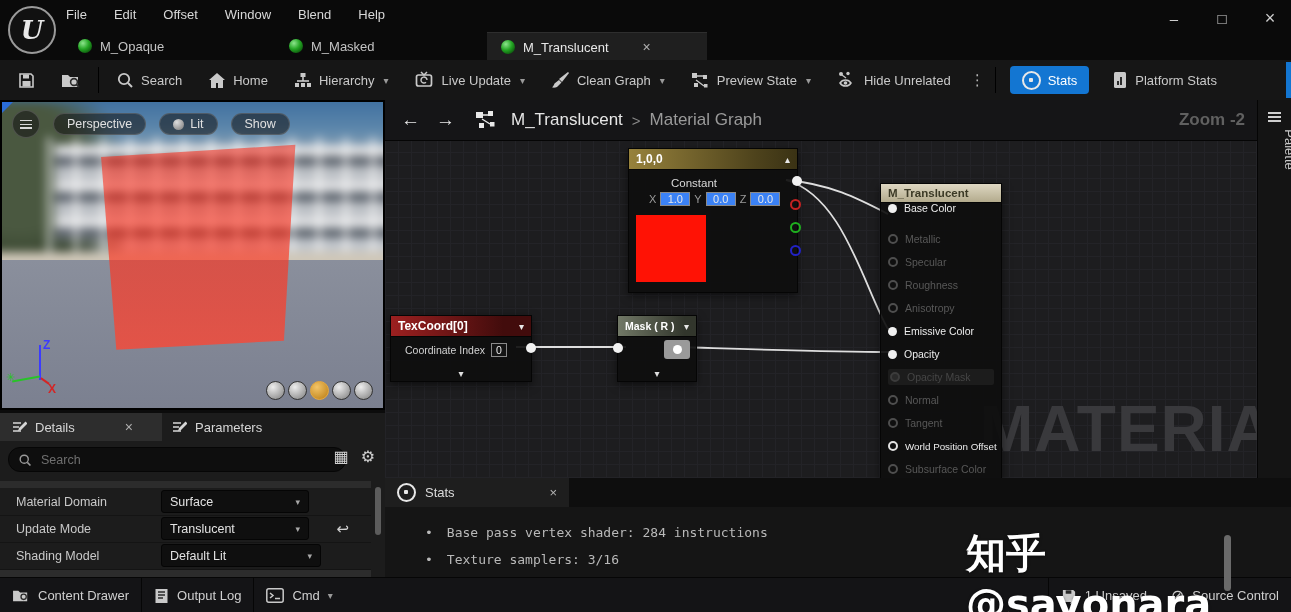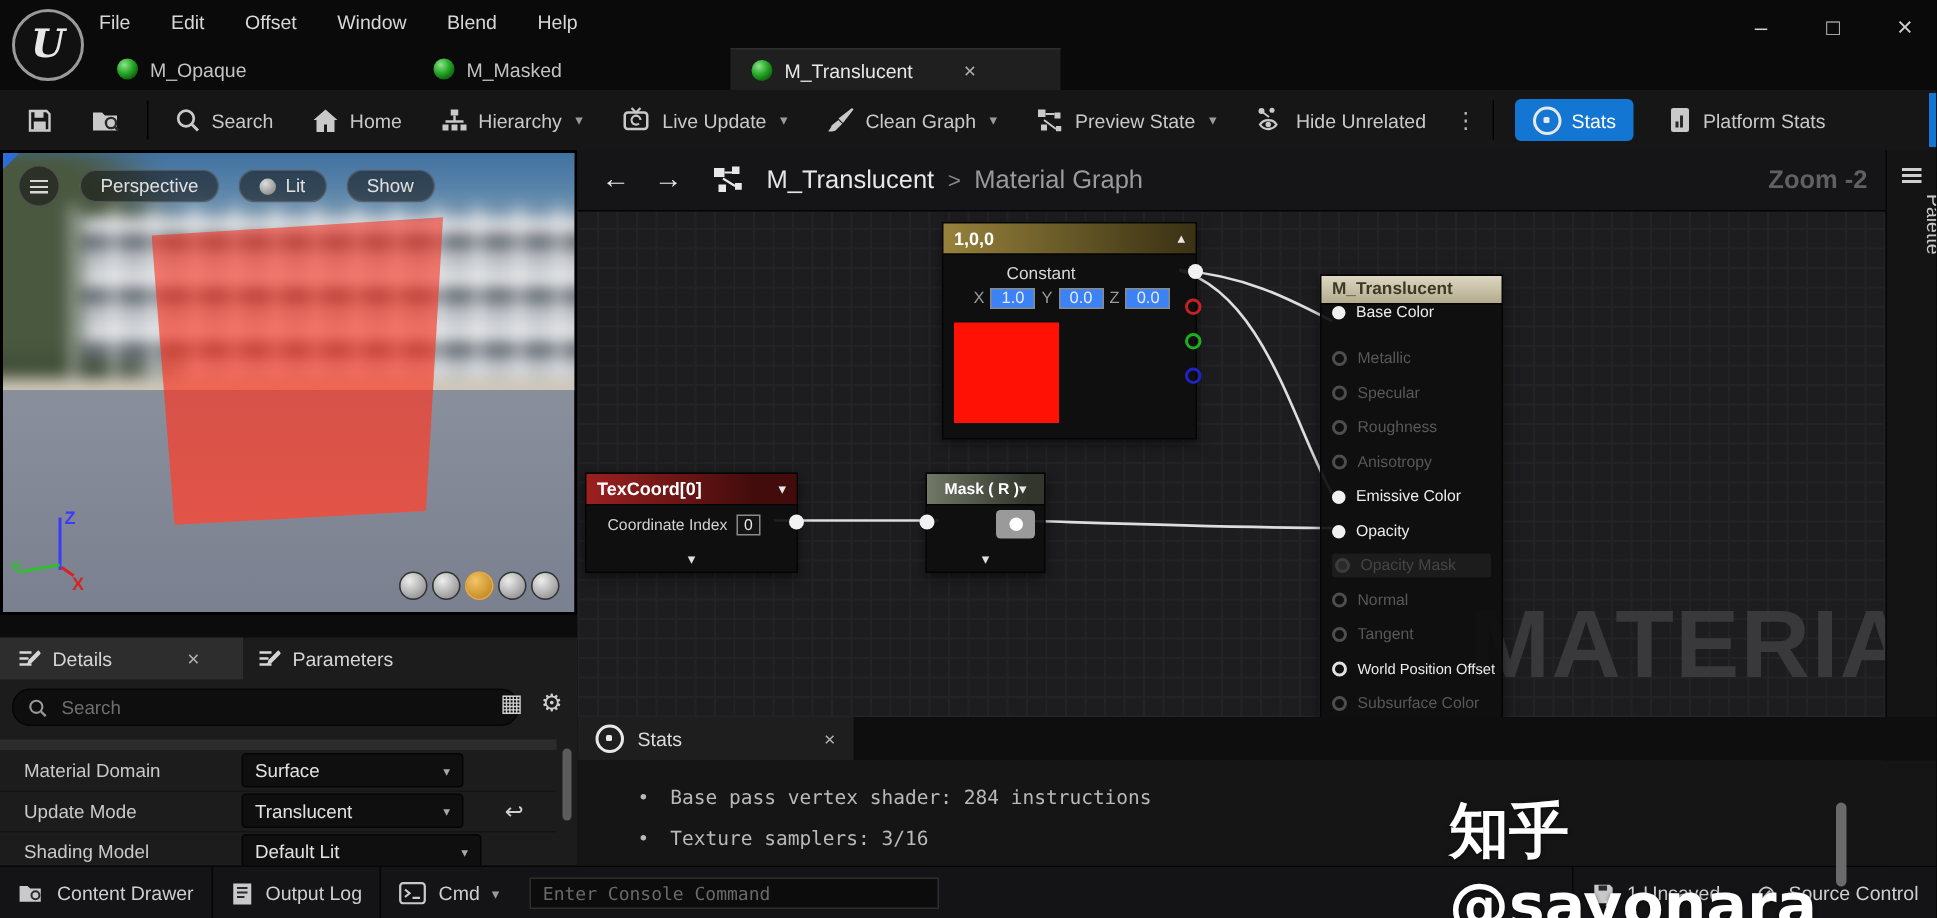--- a/index.html
+++ b/index.html
@@ -56,21 +56,21 @@
   .axis .zline{position:absolute;left:17px;top:5px;width:2px;height:35px;background:#3b3bff;}
   .axis .zlbl{position:absolute;left:21px;top:-2px;color:#3b3bff;font-weight:bold;font-size:12px;}
   .axis .yline{position:absolute;left:-10px;top:38px;width:28px;height:2px;background:#28c428;transform:rotate(-10deg);}
   .axis .ystar{position:absolute;left:-16px;top:31px;color:#28c428;font-size:11px;}
   .axis .xline{position:absolute;left:18px;top:40px;width:10px;height:2px;background:#d42525;transform:rotate(35deg);}
   .axis .xlbl{position:absolute;left:26px;top:42px;color:#d42525;font-weight:bold;font-size:12px;}
   .shape-btns{position:absolute;right:10px;bottom:8px;display:flex;gap:3px;}
   .shape-btn{width:17px;height:17px;border-radius:50%;background:radial-gradient(circle at 35% 30%,#ededed,#7d7d7d);border:1px solid #333;}
   .shape-btn.sel{background:radial-gradient(circle at 35% 30%,#f3c468,#b97c12);border:1.5px solid #e8a93c;}
   
-  .details{position:absolute;left:0;top:413px;width:385px;height:164px;background:#1c1c1c;margin-top:12px;}
+  .details{position:absolute;left:0;top:413px;width:385px;height:164px;background:#1c1c1c;}
   .dtab{position:absolute;top:0;height:28px;display:flex;align-items:center;gap:8px;color:#d6d6d6;padding:0 12px;}
   .dtab.active{background:#2d2d2d;}
   .searchbar{position:absolute;left:8px;top:34px;width:318px;height:23px;background:#0e0e0e;border:1px solid #060606;border-radius:12px;
              display:flex;align-items:center;padding:0 9px;gap:7px;}
   .searchbar input{background:transparent;border:none;outline:none;color:#cfcfcf;font-size:12.5px;width:250px;font-family:"Liberation Sans",sans-serif;}
   .searchbar input::placeholder{color:#6f6f6f;}
   .d-icons{position:absolute;right:10px;top:34px;display:flex;gap:12px;color:#cfcfcf;font-size:16px;}
   .cat-strip{position:absolute;left:0;width:371px;height:7px;background:#2c2c2c;}
   .drow{position:absolute;left:0;width:371px;height:27px;border-bottom:1px solid #141414;display:flex;align-items:center;}
   .drow .lbl{width:145px;padding-left:16px;color:#c9c9c9;font-size:12.5px;}
@@ -100,21 +100,21 @@
   .palette .ptxt{position:absolute;top:28px;left:50%;transform:rotate(90deg) translateX(14px) translateY(6px);transform-origin:center;
     color:#c9c9c9;font-size:13px;white-space:nowrap;}
   .mat-watermark{position:absolute;left:595px;top:292px;font-size:64px;font-weight:bold;color:#39393c;letter-spacing:1px;z-index:1;}
   .wires{position:absolute;inset:0;z-index:2;}
   .gnode{position:absolute;z-index:3;border:1px solid #050505;background:rgba(14,14,14,0.92);box-shadow:0 3px 8px rgba(0,0,0,0.5);}
   .nhead{height:20px;display:flex;align-items:center;justify-content:space-between;padding:0 7px;
          color:#fff;font-weight:bold;font-size:12px;border-bottom:1px solid #050505;}
   .nhead .caret{font-size:10px;color:#e8e8e8;font-weight:normal;}
   .head-const{background:linear-gradient(90deg,#97823c,#4e431c 75%,#3a3214);}
   .head-tex{background:linear-gradient(90deg,#9c2020,#420c0c 80%);}
-  .head-mask{background:linear-gradient(90deg,#717866,#32362c 85%);justify-content:center;}
+  .head-mask{background:linear-gradient(90deg,#717866,#32362c 85%);}
   .head-result{background:linear-gradient(180deg,#ded7c2,#b3ab8d);color:#3c3a26;height:18px;font-size:11.5px;}
   .pinout{position:absolute;width:10px;height:10px;border-radius:50%;}
   .pin-white{background:#f2f2f2;}
   .pin-ring-r{border:2.5px solid #c42222;width:7px;height:7px;}
   .pin-ring-g{border:2.5px solid #1fae1f;width:7px;height:7px;}
   .pin-ring-b{border:2.5px solid #2222c4;width:7px;height:7px;}
   .const-lbl{position:absolute;left:42px;top:28px;color:#d8d8d8;font-size:11.5px;}
   .xyz{position:absolute;left:20px;top:43px;display:flex;align-items:center;gap:4px;color:#9a9a9a;font-size:11px;}
   .xyz .vbox{border:1px solid #8a8a8a;background:#3b82f6;color:#e8e8e8;padding:0 4px;font-size:11px;min-width:20px;text-align:center;}
   .const-swatch{position:absolute;left:7px;top:66px;width:70px;height:67px;background:#ff1205;}
@@ -564,21 +564,20 @@
     <div class="sb-sep"></div>
     <div class="sb-item">
       <svg class="icon-svg" width="18" height="15" viewBox="0 0 18 15">
           <rect x="0.8" y="0.8" width="16.4" height="13.4" rx="2" fill="none" stroke="#c9c9c9" stroke-width="1.5"></rect>
           <path d="M4 5l3 2.5L4 10" fill="none" stroke="#c9c9c9" stroke-width="1.5"></path>
           <path d="M9 10.5h5" stroke="#c9c9c9" stroke-width="1.5"></path>
         </svg>
       <span>Cmd</span>
       <span class="caret" style="font-size:10px;color:#9a9a9a">▾</span>
     </div>
-    <input class="console" placeholder="Enter Console Command" style="">
     <div class="sb-right">
       <div class="sb-sep"></div>
       <div class="sb-item">
         <svg class="icon-svg" width="16" height="16" viewBox="0 0 17 17">
             <path d="M2 2h11l2 2v11H2z" fill="#c9c9c9"></path>
             <rect x="5" y="2.5" width="6" height="3.6" fill="#2a2a2a"></rect>
             <path d="M12 11l1 2.2 2.3.2-1.8 1.6.6 2.3-2.1-1.3-2.1 1.3.6-2.3-1.8-1.6 2.3-.2z" fill="#e8e8e8"></path>
           </svg>
         <span>1 Unsaved</span>
       </div>

